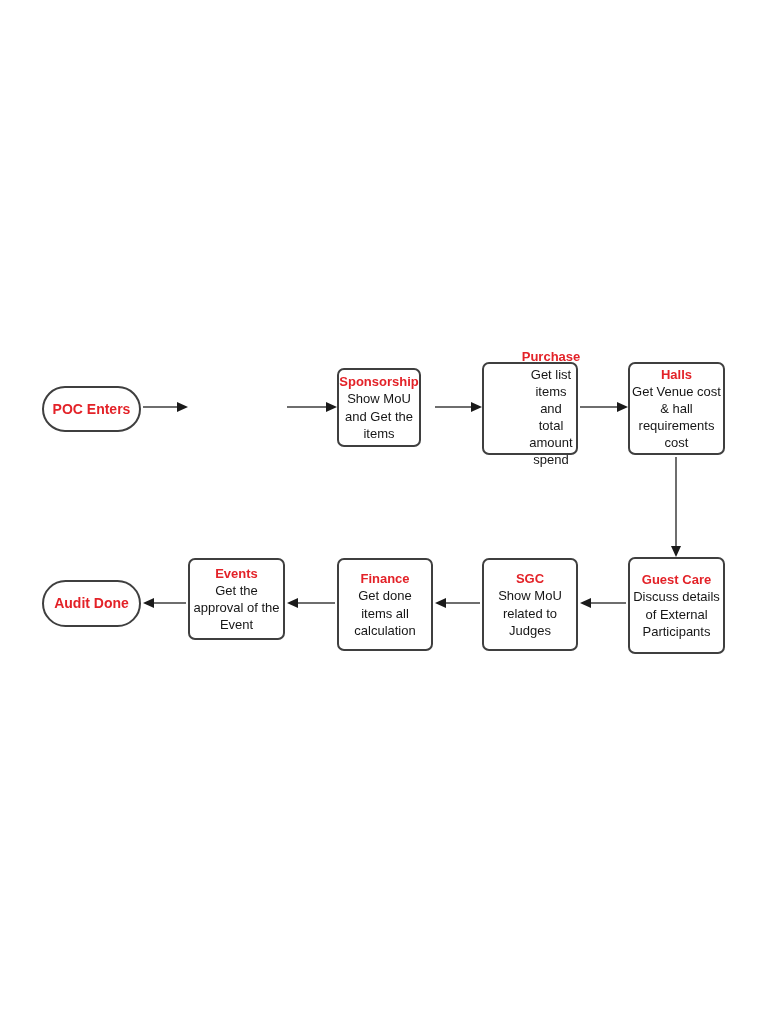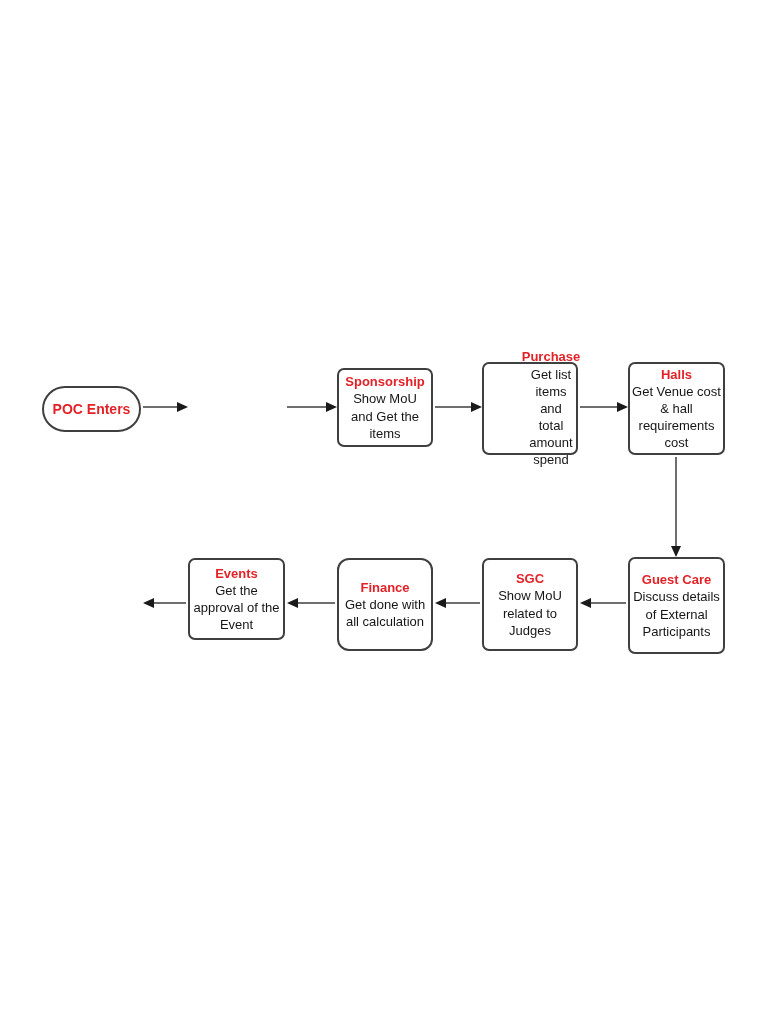--- a/index.html
+++ b/index.html
@@ -66,26 +66,26 @@
     border-right: 11px solid #1a1a1a;
   }
   .arrowhead.down {
     border-left: 5px solid transparent;
     border-right: 5px solid transparent;
     border-top: 11px solid #1a1a1a;
   }
   
   .pos-poc        { left: 42px;  top: 386px; width: 99px;  height: 46px; }
   .pos-rnr        { left: 188px; top: 362px; width: 97px;  height: 93px; }
-  .pos-sponsorship{ left: 337px; top: 368px; width: 96px;  height: 79px; }
+  .pos-sponsorship{ left: 337px; top: 368px; width: 84px;  height: 79px; }
   .pos-purchase   { left: 482px; top: 362px; width: 96px;  height: 93px; padding-left: 44px; }
   .pos-halls      { left: 628px; top: 362px; width: 97px;  height: 93px; justify-content: center; }
   .pos-guestcare  { left: 628px; top: 557px; width: 97px;  height: 97px; }
   .pos-sgc        { left: 482px; top: 558px; width: 96px;  height: 93px; }
-  .pos-finance    { left: 337px; top: 558px; width: 96px;  height: 93px; border-radius: 12px; }
+  .pos-finance    { left: 337px; top: 558px; width: 96px;  height: 93px; }
   .pos-events     { left: 188px; top: 558px; width: 97px;  height: 82px; }
   .pos-audit      { left: 42px;  top: 580px; width: 99px;  height: 47px; }
   
   .e1-line { left: 143px; top: 406px; width: 35px; }
   .e1-head { left: 177px; top: 402px; }
   .e2-line { left: 287px; top: 406px; width: 40px; }
   .e2-head { left: 326px; top: 402px; }
   .e3-line { left: 435px; top: 406px; width: 37px; }
   .e3-head { left: 471px; top: 402px; }
   .e4-line { left: 580px; top: 406px; width: 38px; }
@@ -133,28 +133,31 @@
     <div class="node-desc">Discuss details of External Participants</div>
   </div>
 
   <div class="node pos-sgc">
     <div class="node-title">SGC</div>
     <div class="node-desc">Show MoU related to Judges</div>
   </div>
 
   <div class="node pos-finance">
     <div class="node-title">Finance</div>
-    <div class="node-desc">Get done with all calculation</div>
+    <div class="node-desc">Get done items all calculation</div>
   </div>
 
   <div class="node pos-events">
     <div class="node-title">Events</div>
     <div class="node-desc">Get the approval of the Event</div>
   </div>
 
+  <div class="node stadium pos-audit">
+    <div class="node-title">Audit Done</div>
+  </div>
 
   <div class="edge h e1-line"></div>
   <div class="arrowhead right e1-head"></div>
 
   <div class="edge h e2-line"></div>
   <div class="arrowhead right e2-head"></div>
 
   <div class="edge h e3-line"></div>
   <div class="arrowhead right e3-head"></div>
 

